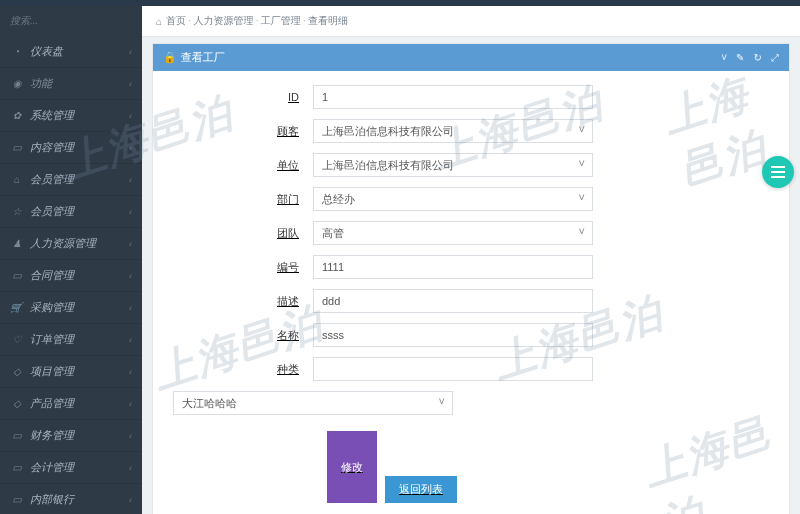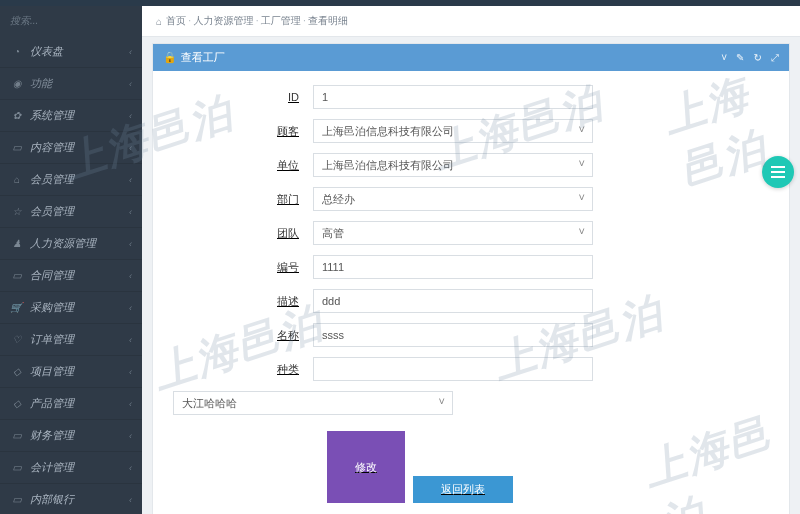--- a/index.html
+++ b/index.html
@@ -21,21 +21,21 @@
 .panel-head { background: #5a9bd4; color: #fff; padding: 6px 10px; font-size: 11px; display: flex; align-items: center; }
 .panel-head .pt { flex: 1; display: flex; align-items: center; gap: 4px; }
 .panel-head .tools span { margin-left: 6px; font-size: 10px; opacity: .9; cursor: pointer; }
 .panel-body { padding: 14px 20px; flex: 1; overflow: auto; text-decoration: underline; }
 .frow { display: flex; align-items: center; margin-bottom: 10px; }
 .frow .flabel { width: 140px; text-align: right; padding-right: 14px; font-size: 11px; color: #333; }
 .frow .fval { width: 280px; position: relative; }
 .frow .fval input { width: 100%; height: 24px; border: 1px solid #d9dee3; padding: 2px 8px; font-size: 11px; color: #555; background: #fff; }
 .frow .fval.select::after { content: "˅"; position: absolute; right: 8px; top: 4px; color: #888; font-size: 11px; pointer-events: none; }
 .btnrow { padding-left: 154px; margin-top: 16px; display: flex; gap: 8px; }
-.btn { border: none; padding: 6px 28px; font-size: 11px; color: #fff; cursor: pointer; }
+.btn { border: none; padding: 6px 14px; font-size: 11px; color: #fff; cursor: pointer; }
 .btn-purple { background: #7a4fb5; }
 .btn-blue { background: #3b97d3; margin-top: 45px; }
 .fab { position: absolute; top: 150px; right: 6px; width: 32px; height: 32px; border-radius: 50%; background: #1fc8b5; display: flex; align-items: center; justify-content: center; cursor: pointer; box-shadow: 0 1px 4px rgba(0,0,0,.2); }
 .fab span { display:flex; flex-direction: column; gap:3px; }
 .fab span i { width: 14px; height: 2px; background: #fff; display: block; }
 .wm { position: absolute; color: rgba(120,140,165,0.22); font-size: 42px; font-weight: 600; transform: rotate(-18deg); pointer-events: none; user-select: none; font-style: italic; letter-spacing: 2px; }
 .rel { position: relative; }
 </style>
 </head>
 <body class="rel">

